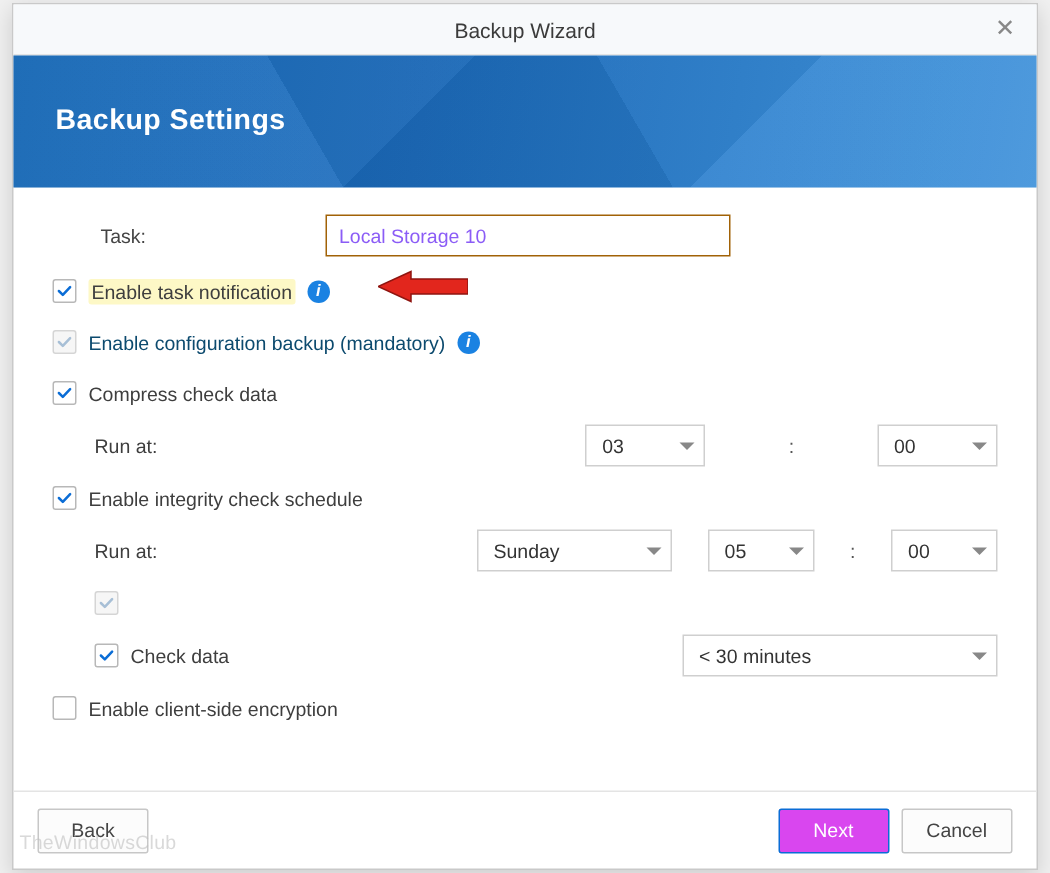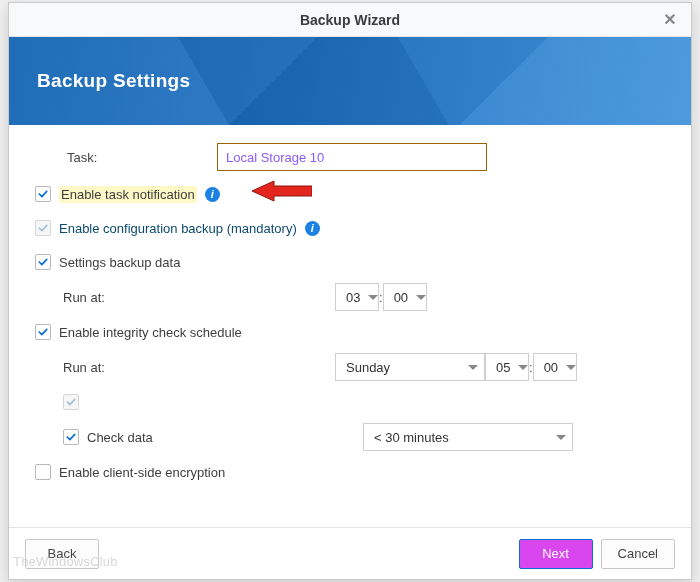--- a/index.html
+++ b/index.html
@@ -26,21 +26,21 @@
       flex-direction: column;
     }
     .titlebar {
       height: 34px;
       background: #f7f9fb;
       border-bottom: 1px solid #e4e4e4;
       display: flex;
       align-items: center;
       justify-content: center;
       position: relative;
-      font-weight: 700;
+      font-weight: 400;
       color: #3b3b3b;
       font-size: 14px;
     }
     .titlebar .close {
       position: absolute;
       right: 10px;
       top: 6px;
       width: 22px;
       height: 22px;
       color: #888;
@@ -143,21 +143,22 @@
       display: inline-flex;
       align-items: center;
       justify-content: center;
       cursor: pointer;
     }
     .indent-1 { padding-left: 28px; }
     .sched-row {
       display: flex;
       align-items: center;
       margin-bottom: 8px;
-      gap: 0;
+      gap: 24px;
+      justify-content: space-between;
     }
     .sched-label {
       width: 272px;
       color: #3e3e3e;
     }
     .select {
       height: 28px;
       border: 1px solid #cfcfcf;
       background: #fff;
       display: inline-flex;
@@ -169,21 +170,21 @@
       position: relative;
     }
     .select .caret {
       width: 0; height: 0;
       border-left: 5px solid transparent;
       border-right: 5px solid transparent;
       border-top: 5px solid #888;
       margin-left: 8px;
     }
     .w-day { width: 150px; }
-    .w-hm { width: 44px; }
+    .w-hm { width: 80px; }
     .w-dur { width: 210px; }
     .colon { color: #555; }
     .footer {
       height: 52px;
       border-top: 1px solid #e4e4e4;
       display: flex;
       align-items: center;
       padding: 0 16px;
       gap: 8px;
     }
@@ -263,21 +264,21 @@
       <span class="cb-label disabled">Enable configuration backup (mandatory)</span>
       <span class="info-icon">i</span>
     </div>
 
     <div class="cb-row">
       <span class="checkbox checked">
         <svg viewBox="0 0 16 16">
             <path d="M3 8 L6.5 11.5 L13 4.5" stroke="#0b6dd6" stroke-width="2.2" fill="none" stroke-linecap="round" stroke-linejoin="round"></path>
           </svg>
       </span>
-      <span class="cb-label">Settings backup data</span>
+      <span class="cb-label">Compress check data</span>
     </div>
 
 
     <div class="sched-row indent-1">
       <div class="sched-label">Run at:</div>
       <div class="select w-hm">
         <span>03</span>
         <span class="caret"></span>
       </div>
       <span class="colon">:</span>

